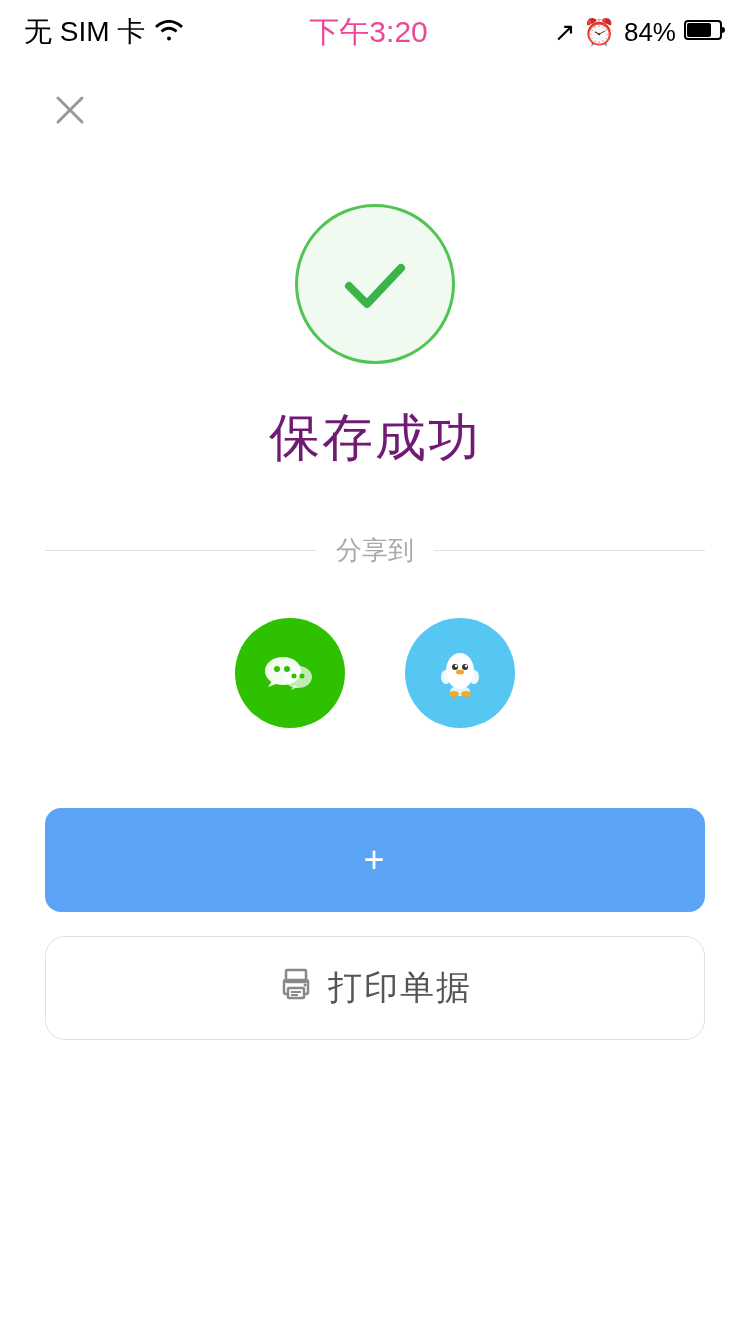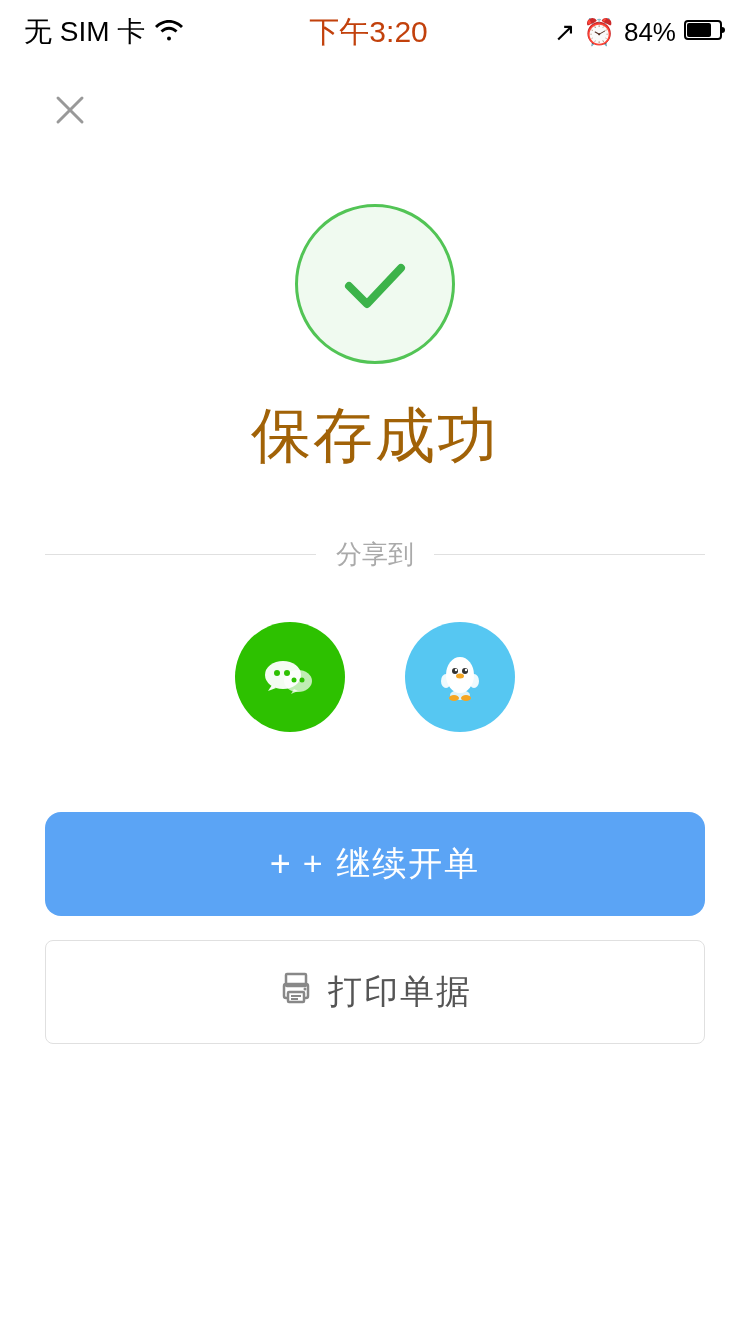--- a/index.html
+++ b/index.html
@@ -29,21 +29,21 @@
       display: flex;
       align-items: center;
       gap: 10px;
       font-size: 28px;
       color: #000;
     }
 
     .status-center {
       font-size: 30px;
       font-weight: 500;
-      color: #c2410c;
+      color: #ec4899;
     }
 
     .status-right {
       display: flex;
       align-items: center;
       gap: 8px;
       font-size: 26px;
       color: #000;
     }
 
@@ -88,24 +88,24 @@
     }
 
     .check-icon {
       width: 80px;
       height: 80px;
       color: #3cb34a;
     }
 
     
     .success-title {
-      font-size: 60px;
+      font-size: 51px;
       font-weight: 400;
-      color: #a16207;
-      margin-top: 32px;
+      color: #701a75;
+      margin-top: 40px;
       letter-spacing: 2px;
     }
 
     
     .share-divider {
       width: 660px;
       display: flex;
       align-items: center;
       margin-top: 60px;
       gap: 20px;
@@ -170,21 +170,21 @@
       gap: 14px;
       cursor: pointer;
       font-size: 34px;
       color: #fff;
       letter-spacing: 2px;
     }
 
     .btn-secondary {
       width: 100%;
       height: 104px;
-      border-radius: 8px;
+      border-radius: 20px;
       background: #fff;
       border: 1px solid #e0e0e0;
       display: flex;
       align-items: center;
       justify-content: center;
       gap: 14px;
       cursor: pointer;
       font-size: 34px;
       color: #555;
       letter-spacing: 2px;
@@ -278,21 +278,20 @@
         <ellipse cx="26" cy="53" rx="5" ry="3" fill="#f5a623"></ellipse>
         <ellipse cx="38" cy="53" rx="5" ry="3" fill="#f5a623"></ellipse>
       </svg>
     </div>
   </div>
 
   <div class="action-buttons">
 
     <button class="btn-primary">
       <span style="font-size:36px;font-weight:300;">+</span>
-      <span style="margin-left:-4px;">+ 继续开单</span>
     </button>
 
     <button class="btn-secondary">
       <span>
         <svg width="36" height="36" viewBox="0 0 36 36" fill="none">
           <rect x="8" y="4" width="20" height="12" rx="1" stroke="#888" stroke-width="2.5"></rect>
           <rect x="6" y="14" width="24" height="14" rx="2" stroke="#888" stroke-width="2.5"></rect>
           <rect x="10" y="22" width="16" height="10" rx="1" stroke="#888" stroke-width="2.5" fill="white"></rect>
           <line x1="13" y1="26" x2="23" y2="26" stroke="#888" stroke-width="2"></line>
           <line x1="13" y1="29" x2="20" y2="29" stroke="#888" stroke-width="2"></line>

